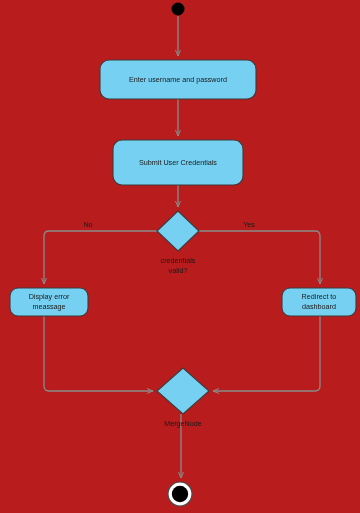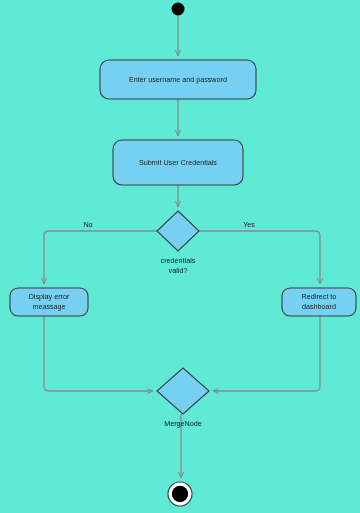--- a/index.html
+++ b/index.html
@@ -8,21 +8,21 @@
     padding: 0;
     background: #ffffff;
   }
   body {
     font-family: "Liberation Sans", sans-serif;
   }
   #diagram-canvas {
     position: relative;
     width: 360px;
     height: 513px;
-    background: #5eead4;
+    background: #b91c1c;
     overflow: hidden;
   }
   #diagram-svg {
     position: absolute;
     top: 0;
     left: 0;
     width: 360px;
     height: 513px;
   }
   .node-label {

